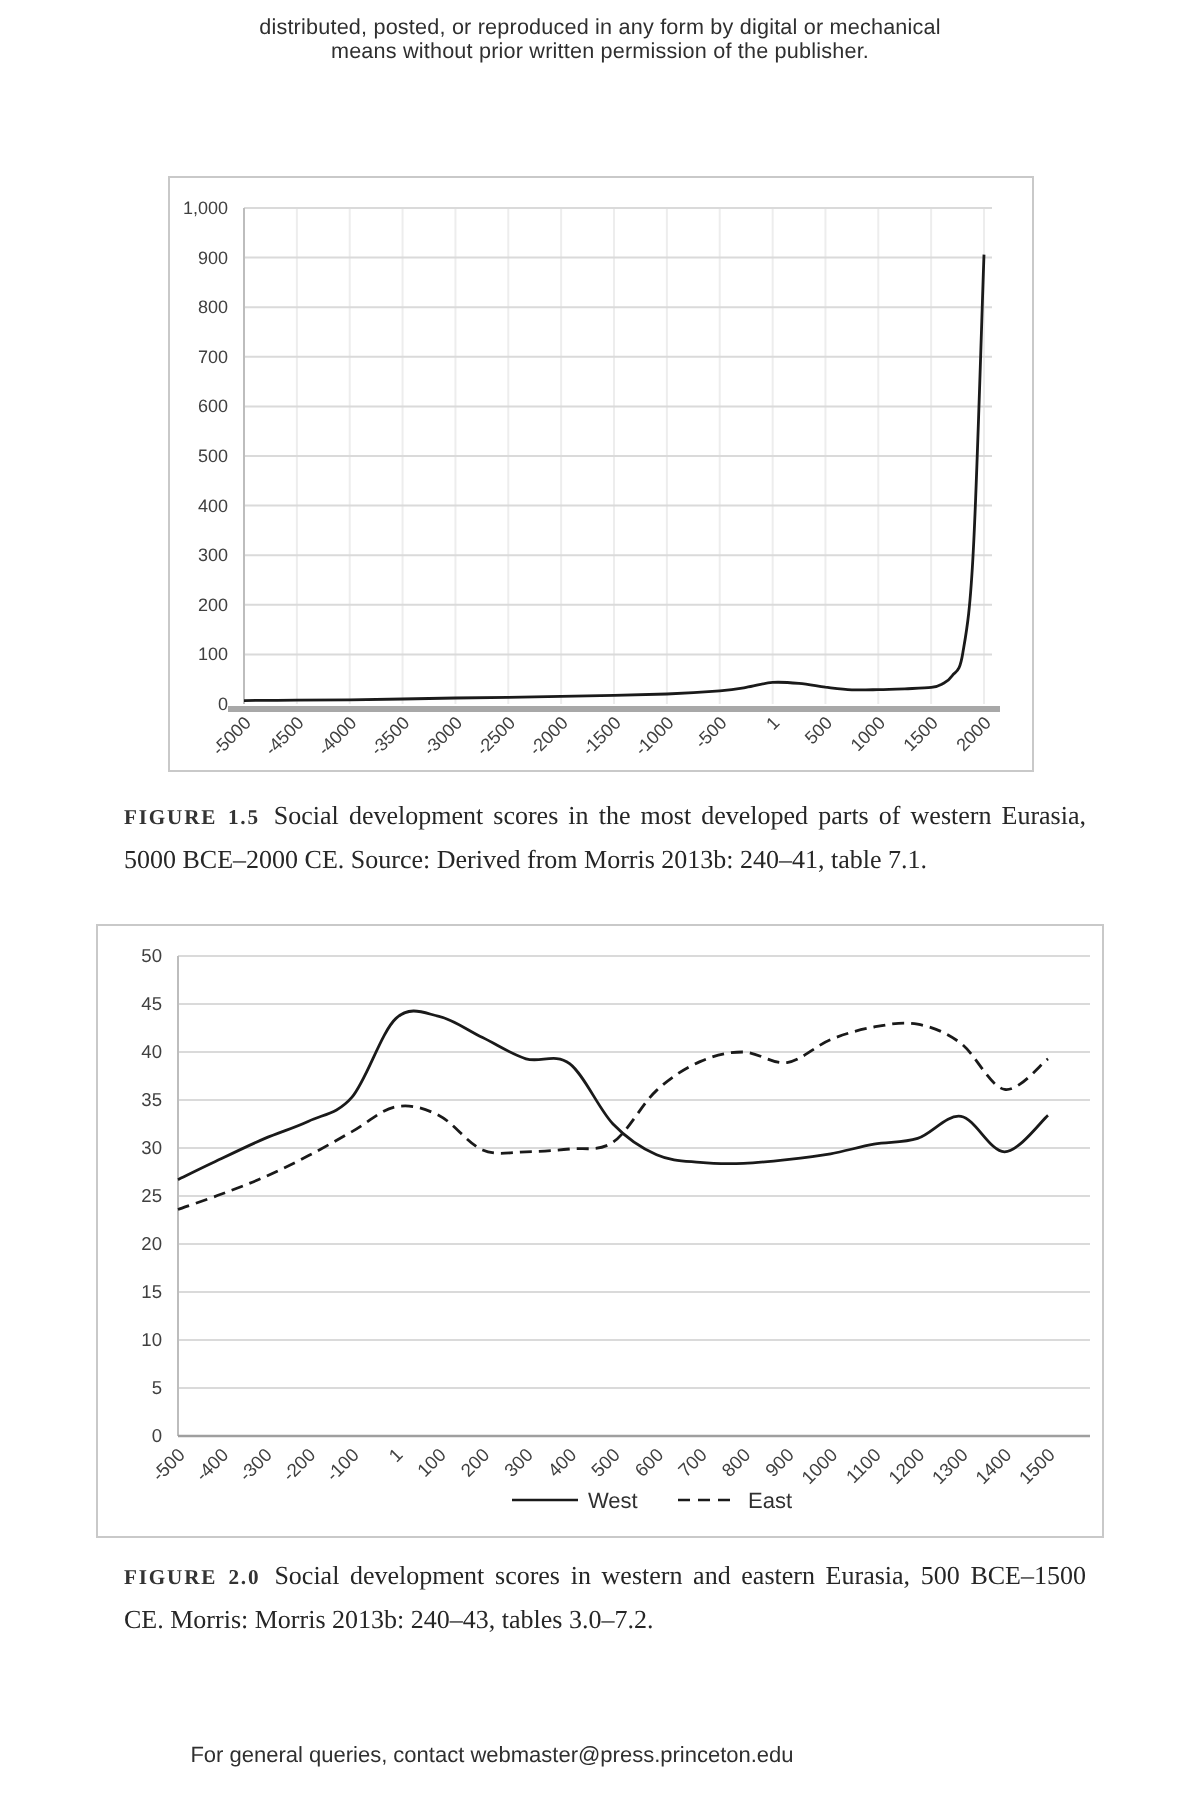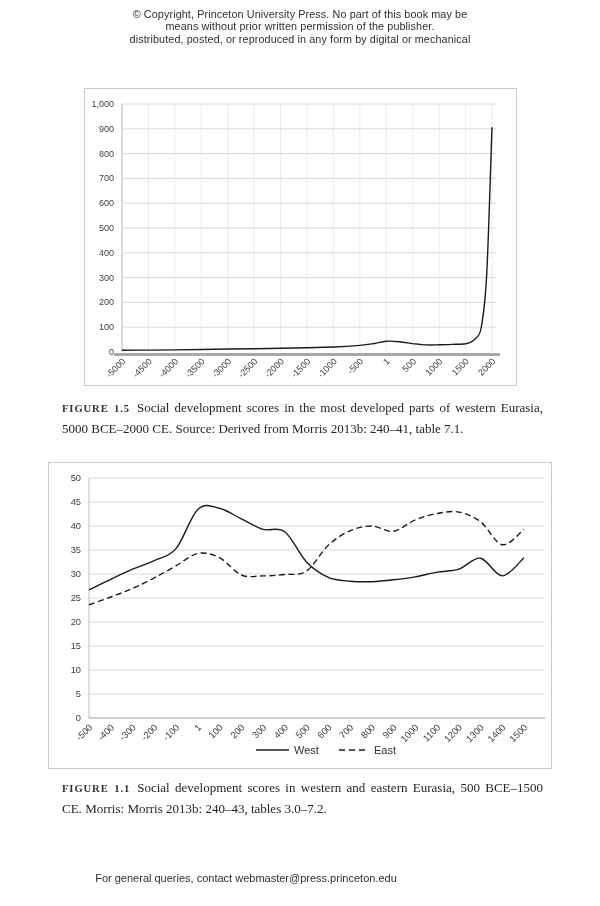--- a/index.html
+++ b/index.html
@@ -32,23 +32,22 @@
     position:absolute;top:872px;left:0;width:492px;text-align:center;
     font-size:11px;color:#2f2f2f;
   }
   svg{display:block;}
   svg text{font-family:"Liberation Sans",sans-serif;}
 </style>
 </head>
 <body>
 
 <div class="header">
-  <div>© Copyright, Princeton University Press. No part of this book may be</div>
+  <div>distributed, posted, or reproduced in any form by digital or mechanical</div>
   <div>means without prior written permission of the publisher.</div>
-  <div>distributed, posted, or reproduced in any form by digital or mechanical</div>
 </div>
 
 <div class="panel panel1" id="chart1">
     <svg width="431" height="296">
       <g>
         <line x1="37" y1="15" x2="37" y2="263" stroke="#ededed" stroke-width="1"></line>
         <line x1="63.42857142857143" y1="15" x2="63.42857142857143" y2="263" stroke="#ededed" stroke-width="1"></line>
         <line x1="89.85714285714286" y1="15" x2="89.85714285714286" y2="263" stroke="#ededed" stroke-width="1"></line>
         <line x1="116.28571428571428" y1="15" x2="116.28571428571428" y2="263" stroke="#ededed" stroke-width="1"></line>
         <line x1="142.71428571428572" y1="15" x2="142.71428571428572" y2="263" stroke="#ededed" stroke-width="1"></line>
@@ -167,15 +166,15 @@
       <path d="M40 141.72C43.6 140.4,54.5 136.8,61.8 134.0C69.0 131.3,76.3 128.6,83.5 125.4C90.8 122.2,98.0 118.6,105.3 114.8C112.5 111.1,119.7 106.9,127.0 102.8C134.3 98.8,141.7 91.7,149.0 90.4C156.2 89.0,163.3 91.1,170.5 94.7C177.7 98.3,185.0 108.9,192.3 112.0C199.5 115.0,206.8 113.0,214.0 112.9C221.3 112.8,228.5 112.3,235.8 111.5C243.0 110.7,250.3 113.0,257.5 108.1C264.8 103.2,272.0 88.9,279.3 82.2C286.5 75.5,293.8 71.0,301.0 67.8C308.3 64.6,315.5 62.9,322.8 63.0C330.0 63.1,337.3 69.3,344.5 68.3C351.8 67.2,359.0 59.7,366.3 56.8C373.5 53.8,380.8 51.8,388.0 50.5C395.3 49.2,402.5 47.7,409.8 49.1C417.0 50.4,424.3 53.2,431.5 58.7C438.8 64.1,446.0 80.4,453.3 81.7C460.5 83.0,471.4 68.9,475.0 66.4" fill="none" stroke="#1a1a1a" stroke-width="1.4" stroke-dasharray="6,3.5"></path>
       <g>
         <line x1="207" y1="287" x2="240" y2="287" stroke="#1a1a1a" stroke-width="1.3" stroke-dasharray="none"></line>
         <text x="245" y="287" dy="0.35em" font-size="11" fill="#303030">West</text>
         <line x1="290" y1="287" x2="320" y2="287" stroke="#1a1a1a" stroke-width="1.3" stroke-dasharray="6,4"></line>
         <text x="325" y="287" dy="0.35em" font-size="11" fill="#303030">East</text>
       </g>
     </svg>
   </div>
 
-<p class="caption caption2"><span class="figlabel">FIGURE 1.1</span><span>Social development scores in western and eastern Eurasia, 500 BCE–1500 CE. </span><span class="src">Morris:</span><span> Morris 2013b: 240–43, tables 3.0–7.2.</span></p>
+<p class="caption caption2"><span class="figlabel">FIGURE 2.0</span><span>Social development scores in western and eastern Eurasia, 500 BCE–1500 CE. </span><span class="src">Morris:</span><span> Morris 2013b: 240–43, tables 3.0–7.2.</span></p>
 
 <div class="footer">For general queries, contact webmaster@press.princeton.edu</div>
 
 </body></html>

